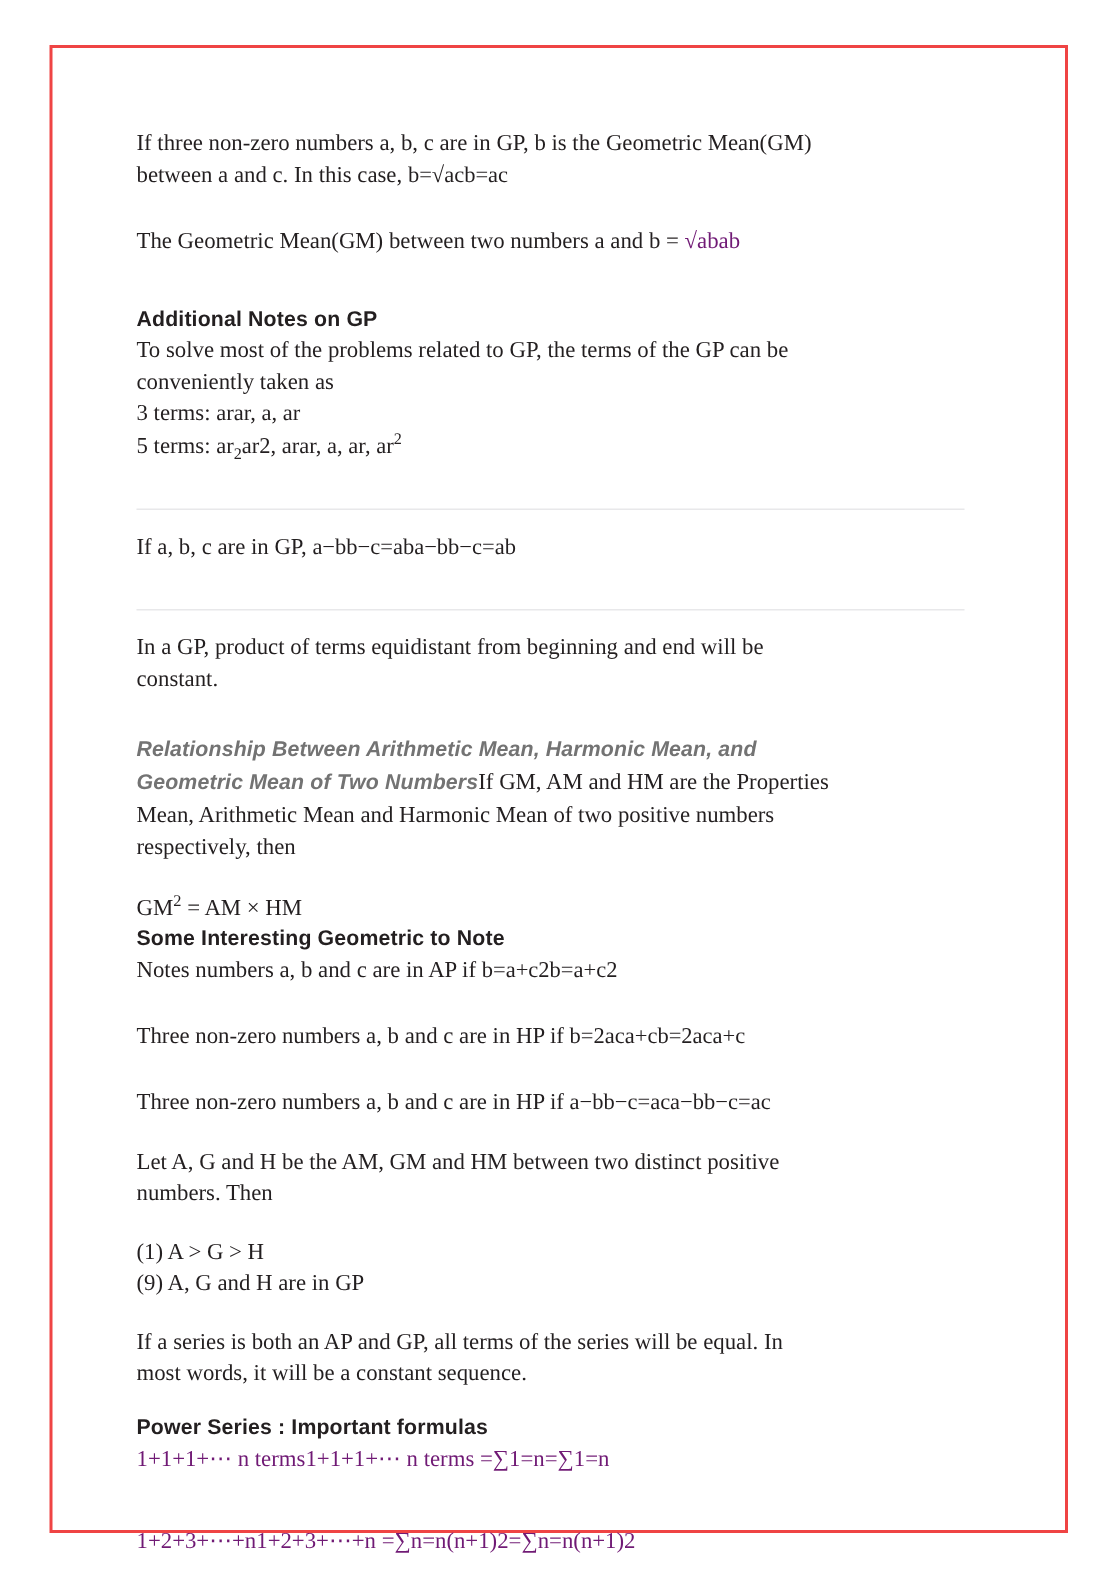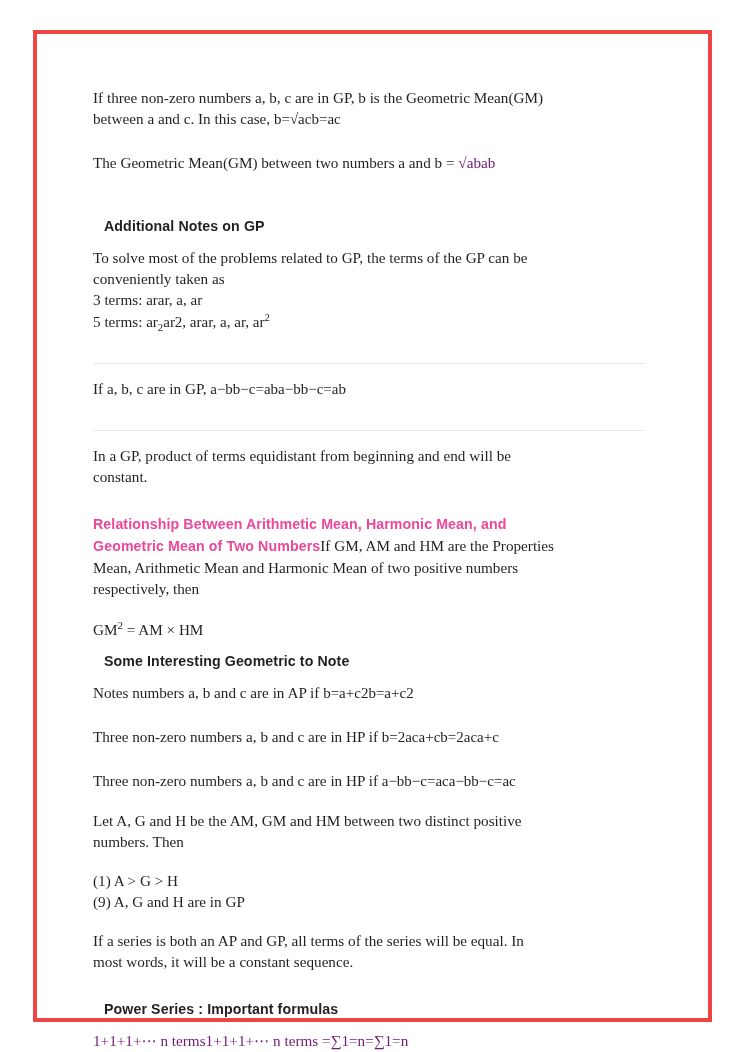--- a/index.html
+++ b/index.html
@@ -13,54 +13,55 @@
     overflow: hidden;
     font-family: "Liberation Serif", serif;
     color: #231f20;
   }
   .page {
     position: absolute;
     left: 33px;
     top: 30px;
     width: 679px;
     height: 992px;
-    border: 4px solid #ef4444;
+    border: 2px solid #ef4444;
     background: #ffffff;
     box-sizing: border-box;
   }
   .content {
     position: absolute;
     left: 56px;
     top: 53px;
     width: 552px;
   }
   p.body {
     margin: 0;
     font-family: "Liberation Serif", serif;
     font-size: 15.2px;
     line-height: 21px;
     color: #231f20;
     text-align: left;
   }
   h3.heading {
-    margin: 11px;
+    margin: 0;
     font-family: "Liberation Sans", sans-serif;
     font-weight: bold;
     font-size: 14.2px;
     line-height: 20px;
     color: #231f20;
     letter-spacing: 0.1px;
   }
   .inline-heading {
     font-family: "Liberation Sans", sans-serif;
     font-weight: bold;
     font-size: 14.2px;
     line-height: 21px;
-    color: #ec4899;
+    color: #737373;
     letter-spacing: 0.1px;
+    font-style: italic;
   }
   .math {
     font-family: "Liberation Serif", serif;
     font-size: 15px;
     color: #231f20;
   }
   .mathbig {
     font-family: "Liberation Serif", serif;
     font-size: 15.2px;
     color: #701a75;

